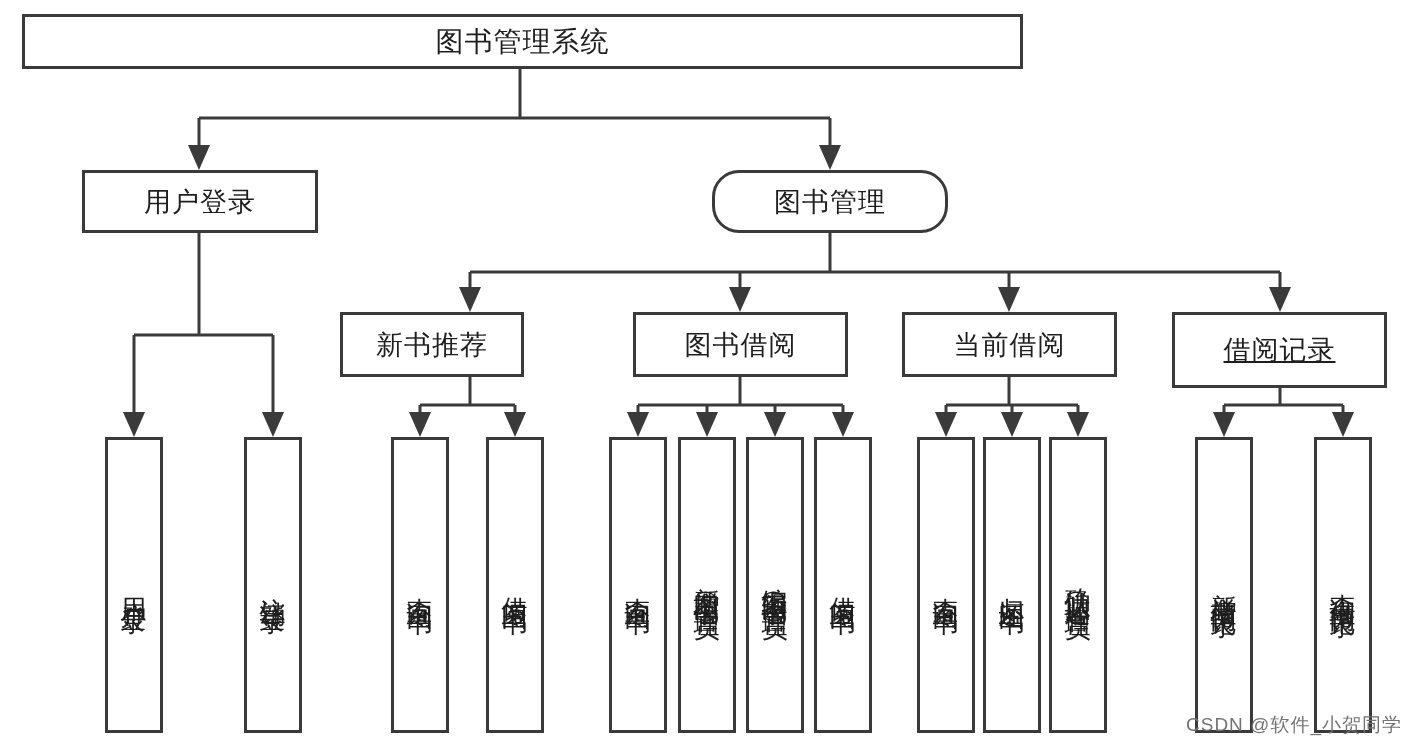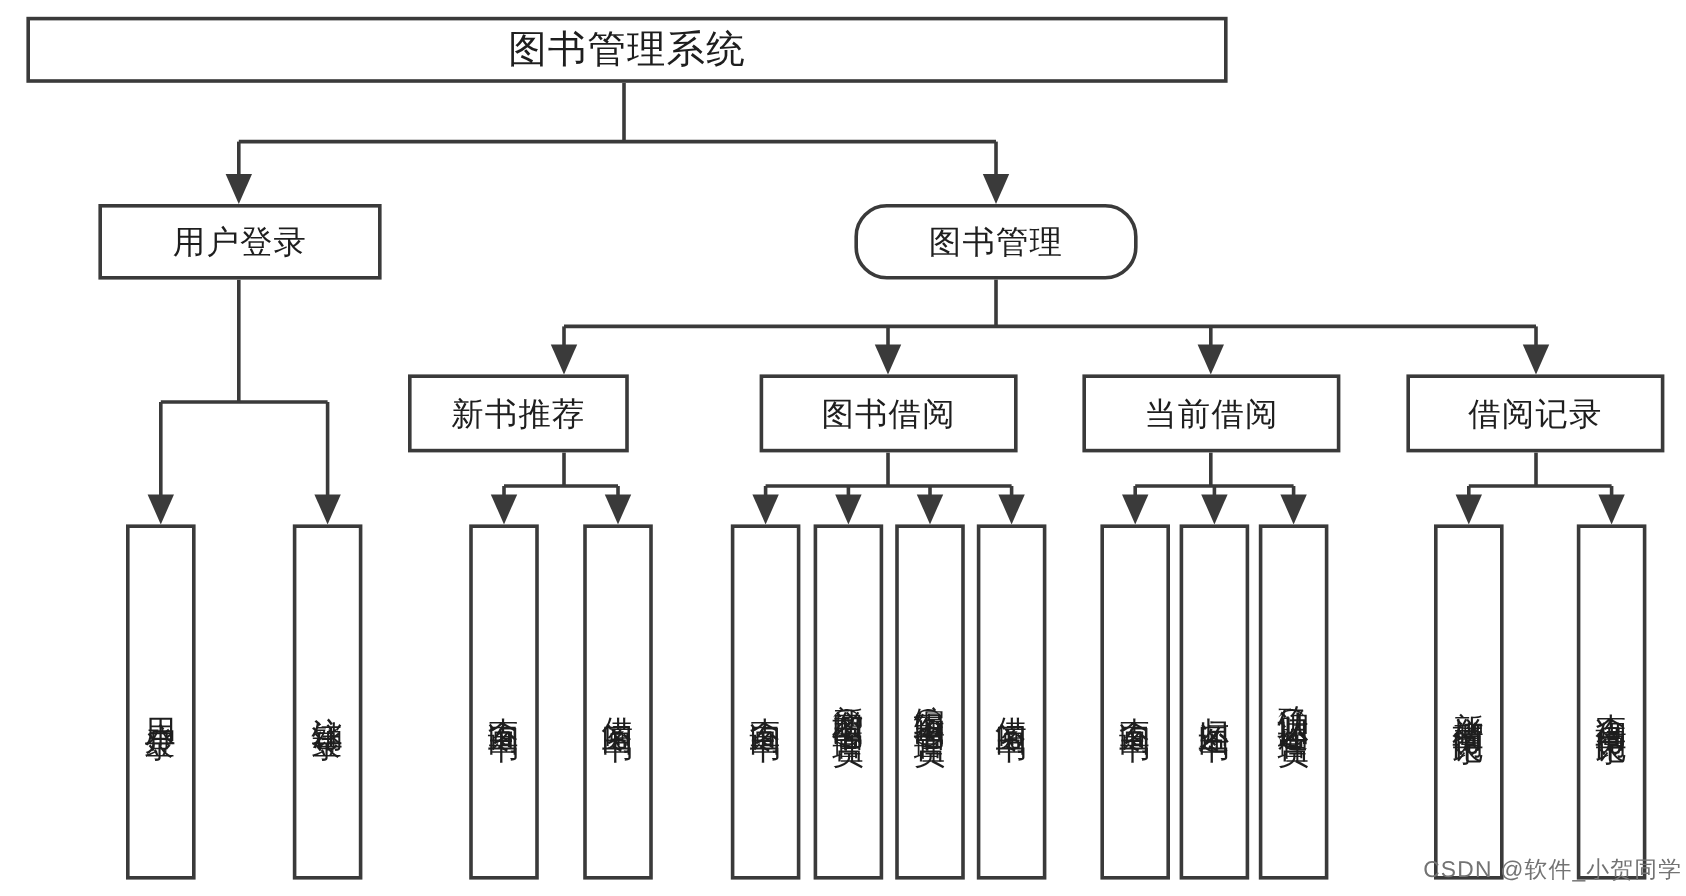--- a/index.html
+++ b/index.html
@@ -31,21 +31,21 @@
     display: flex;
     align-items: center;
     justify-content: center;
     font-size: 27px;
     color: #1e1e1e;
     letter-spacing: 1px;
     z-index: 2;
     white-space: nowrap;
   }
   .root-box {
-    font-size: 32px;
+    font-size: 28px;
   }
   .leaf {
     writing-mode: vertical-lr;
     text-orientation: mixed;
     font-size: 26px;
     letter-spacing: 4px;
     white-space: normal;
     line-height: 1;
   }
   .watermark {
@@ -120,21 +120,21 @@
     </svg>
 
   <div class="box root-box" style="left:22px; top:14px; width:1001px; height:55px;">图书管理系统</div>
 
   <div class="box" style="left:82px; top:170px; width:236px; height:63px;">用户登录</div>
   <div class="box" style="left:712px; top:170px; width:236px; height:63px;border-radius:27px;">图书管理</div>
 
   <div class="box" style="left:340px; top:312px; width:184px; height:65px;">新书推荐</div>
   <div class="box" style="left:633px; top:312px; width:215px; height:65px;">图书借阅</div>
   <div class="box" style="left:902px; top:312px; width:215px; height:65px;">当前借阅</div>
-  <div class="box" style="left:1172px; top:312px; width:215px; height:65px;">借阅记录</div>
+  <div class="box" style="left:1172px; top:312px; width:215px; height:76px;text-decoration:underline;">借阅记录</div>
 
   <div class="box leaf" style="left:105px; top:437px; width:58px; height:296px;">用户登录</div>
   <div class="box leaf" style="left:244px; top:437px; width:58px; height:296px;">注销登录</div>
 
   <div class="box leaf" style="left:391px; top:437px; width:58px; height:296px;">查询图书</div>
   <div class="box leaf" style="left:486px; top:437px; width:58px; height:296px;">借阅图书</div>
 
   <div class="box leaf" style="left:609px; top:437px; width:58px; height:296px;">查询图书</div>
   <div class="box leaf" style="left:678px; top:437px; width:58px; height:296px;">新增图书（管理员）</div>
   <div class="box leaf" style="left:746px; top:437px; width:58px; height:296px;">编辑图书（管理员）</div>

